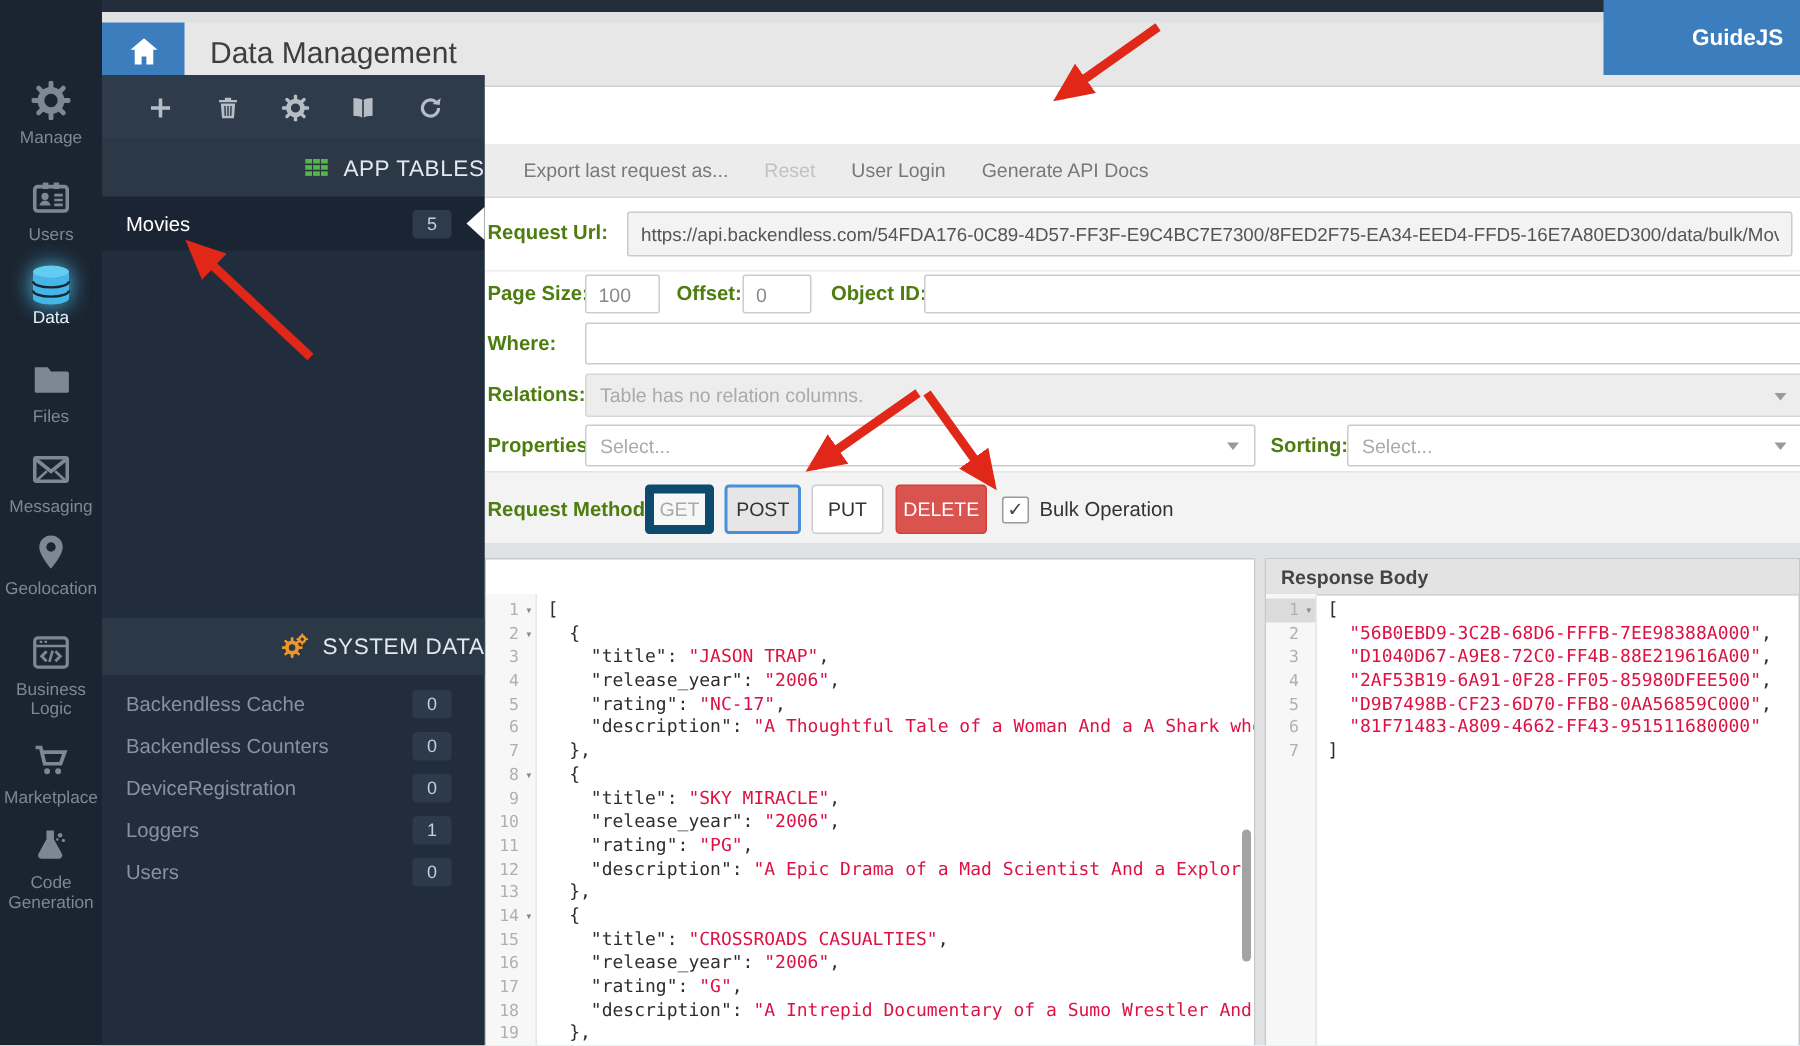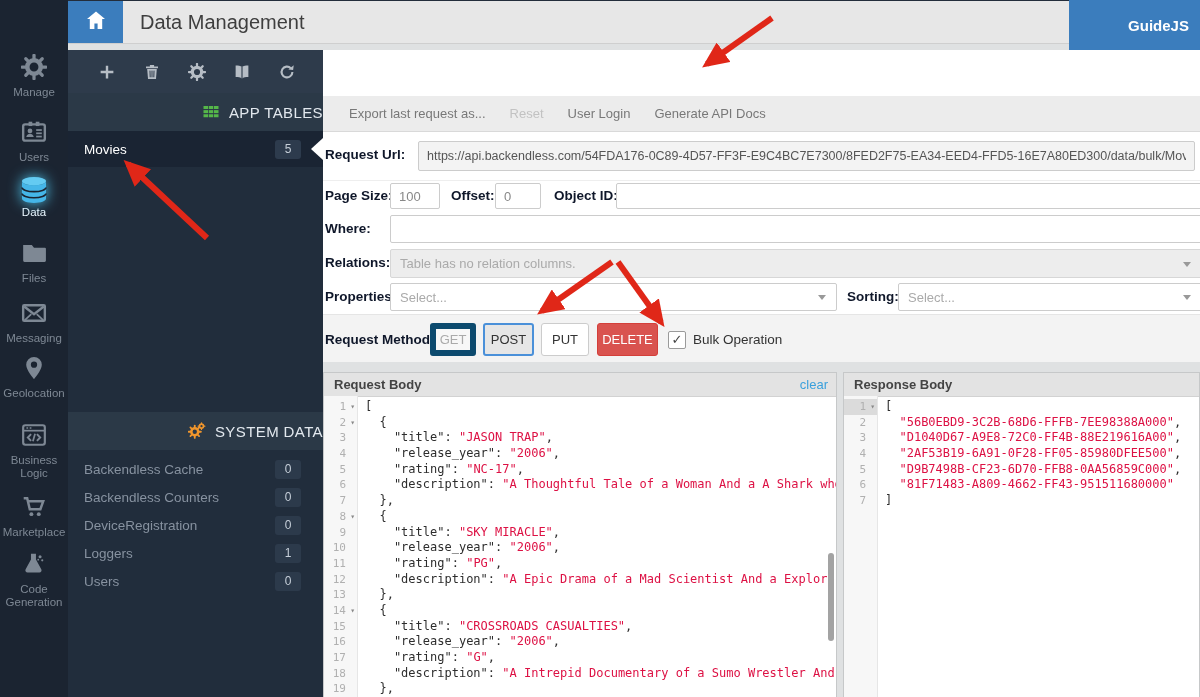--- a/index.html
+++ b/index.html
@@ -9,21 +9,21 @@
   #sidebar{position:absolute;left:0;top:0;width:68px;height:697px;background:#1b2431;z-index:3;}
   .sb-item{position:absolute;left:0;width:68px;text-align:center;color:#7e8894;cursor:pointer;}
   .sb-item .ic{display:block;height:28px;}
   .sb-item .ic svg{width:26px;height:26px;}
   .sb-item .lbl{font-size:11.5px;line-height:13px;margin-top:4px;}
   .sb-item.active{color:#49b8e8;}
   .sb-item.active .lbl{color:#eef8ff;}
   .sb-item.active .ic svg{filter:drop-shadow(0 0 7px rgba(80,205,245,.95));width:32px;height:32px;}
   
   #top-strip{position:absolute;left:68px;top:0;width:1132px;height:8px;background:#232d3b;}
-  #header{position:absolute;left:68px;top:1px;width:1132px;height:42px;background:#e7e7e7;border-bottom:1px solid #cfcfcf;z-index:2;}
+  #header{position:absolute;left:68px;top:15px;width:1132px;height:42px;background:#e7e7e7;border-bottom:1px solid #cfcfcf;z-index:2;}
   #home-btn{position:absolute;left:0;top:0;width:55px;height:42px;background:#3b7dbd;display:flex;align-items:center;justify-content:center;cursor:pointer;}
   #home-btn svg{width:24px;height:24px;}
   #page-title{position:absolute;left:72px;top:0;height:42px;display:flex;align-items:center;font-size:20px;color:#3e3e3e;}
   #guide-btn{position:absolute;right:0;top:0;width:83px;height:50px;background:#3b7dbd;color:#fff;font-weight:bold;font-size:15px;display:flex;align-items:center;justify-content:center;cursor:pointer;z-index:4;padding-left:48px;}
   
   #tables-panel{position:absolute;left:68px;top:50px;width:255px;height:647px;background:#243140;z-index:2;}
   #panel-toolbar{position:absolute;left:0;top:0;width:255px;height:43px;background:#2e3b4b;display:flex;align-items:center;padding-left:30px;gap:27px;box-sizing:border-box;}
   .ptb-icon{width:18px;height:18px;color:#b6bdc5;cursor:pointer;}
   .ptb-icon svg{width:18px;height:18px;}
   .sect-header{position:absolute;left:0;width:255px;height:38px;background:#2b3947;display:flex;align-items:center;padding-left:14px;box-sizing:border-box;color:#e2e8ee;font-size:15px;letter-spacing:.4px;justify-content:flex-end;}
@@ -41,21 +41,21 @@
   .sys-row .badge{background:#2c3a4b;}
   
   #main{position:absolute;left:323px;top:50px;width:877px;height:647px;background:#fff;}
   #tabs-bar{position:absolute;left:0;top:0;width:877px;height:46px;background:#fff;border-bottom:1px solid #e2e2e2;display:flex;padding-left:6px;box-sizing:border-box;}
   .tab{padding:0 13px;display:flex;align-items:center;font-size:13.5px;letter-spacing:.4px;color:#9a9a9a;cursor:pointer;border-bottom:4px solid transparent;box-sizing:border-box;}
   .tab.active{color:#3b3b3b;border-bottom-color:#3a87c8;}
   #actions-bar{position:absolute;left:0;top:46px;width:877px;height:36px;background:#ececec;border-bottom:1px solid #d9d9d9;display:flex;align-items:center;padding-left:14px;box-sizing:border-box;}
   .action-item{padding:0 12px;font-size:13px;color:#787878;cursor:pointer;}
   .action-item.disabled{color:#c2c2c2;cursor:default;}
   .frow{position:absolute;left:0;width:877px;}
-  .flabel{position:absolute;font-size:13.5px;font-weight:bold;color:#0f172a;}
+  .flabel{position:absolute;font-size:13.5px;font-weight:bold;color:#4d7c0f;}
   .tinput{position:absolute;border:1px solid #ccc;background:#fff;color:#888;font-size:13px;font-family:"Liberation Sans",sans-serif;padding:0 8px;box-sizing:border-box;border-radius:2px;}
   #row-url{top:82px;height:48px;background:#fff;border-bottom:1px solid #eee;}
   #url-input{left:95px;top:9px;right:5px;height:30px;background:#f3f3f3;color:#555;font-size:12.5px;}
   #row-fields{top:130px;height:32px;}
   #row-where{top:162px;height:34px;}
   #row-relations{top:196px;height:35px;}
   #row-properties{top:231px;height:33px;}
   #row-method{top:264px;height:48px;background:#f3f3f3;border-top:1px solid #e5e5e5;}
   .select{position:absolute;border:1px solid #ccc;background:#fff;color:#aaa;font-size:13px;display:flex;align-items:center;padding-left:9px;box-sizing:border-box;border-radius:2px;cursor:pointer;}
   .select .chev{position:absolute;right:10px;top:50%;margin-top:-2px;width:0;height:0;border-left:4.5px solid transparent;border-right:4.5px solid transparent;border-top:5px solid #999;}
@@ -356,24 +356,20 @@
           <div class="mbtn m-selected" style="left: 160px; width: 51px;">POST</div>
           <div class="mbtn m-plain" style="left: 218px; width: 48px;">PUT</div>
           <div class="mbtn m-danger" style="left: 274px; width: 61px;">DELETE</div>
         </div>
       <div id="bulk-check">✓</div>
       <span id="bulk-label">Bulk Operation</span>
     </div>
 
     <div id="bodies">
       <div class="pane" id="req-pane">
-        <div class="pane-header">
-          <span class="ttl">Request Body</span>
-          <span class="clr">clear</span>
-        </div>
         <div class="editor" id="req-editor">
           <div class="gutter">
               <div class="g-row"><span>1</span><span class="caret">▾</span></div>
               <div class="g-row"><span>2</span><span class="caret">▾</span></div>
               <div class="g-row"><span>3</span><span class="caret off">▾</span></div>
               <div class="g-row"><span>4</span><span class="caret off">▾</span></div>
               <div class="g-row"><span>5</span><span class="caret off">▾</span></div>
               <div class="g-row"><span>6</span><span class="caret off">▾</span></div>
               <div class="g-row"><span>7</span><span class="caret off">▾</span></div>
               <div class="g-row"><span>8</span><span class="caret">▾</span></div>

